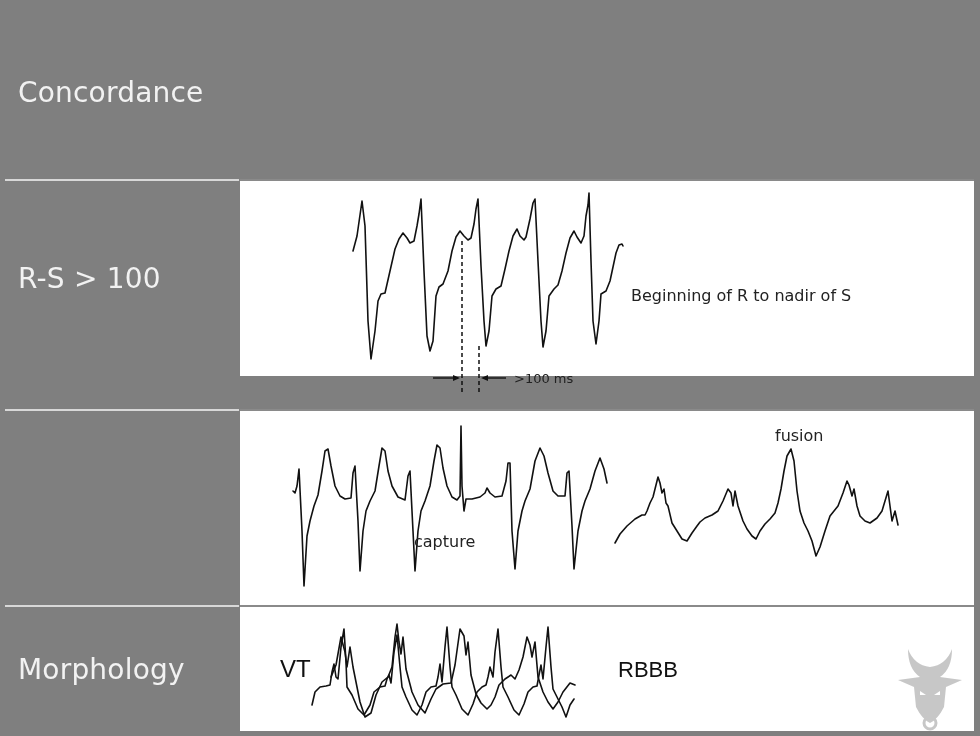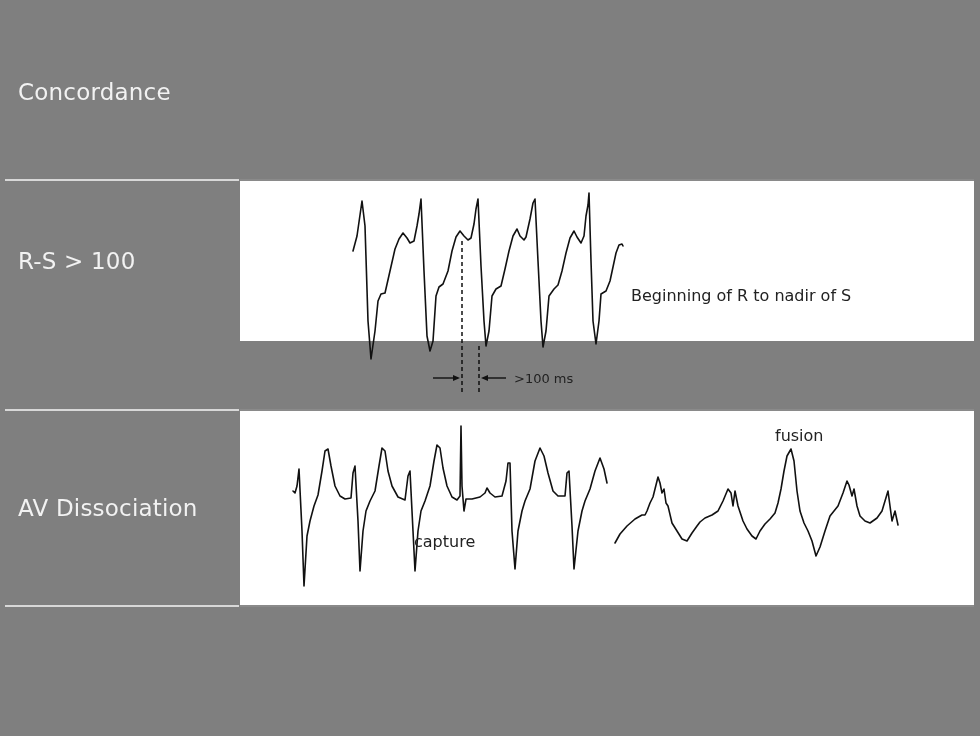--- a/index.html
+++ b/index.html
@@ -9,21 +9,21 @@
     font-family: "DejaVu Sans", sans-serif;
     position: relative;
   }
   .frame { position: absolute; left: 0; top: 0; width: 980px; height: 736px; background: #7f7f7f; }
   .row { position: absolute; left: 0; width: 980px; }
   .label-cell {
     position: absolute; left: 0; top: 0; width: 239px; height: 100%;
     background: #7f7f7f; display: flex; align-items: center;
   }
   .label-text {
-    color: #f2f2f2; font-size: 23px; padding-left: 18px; letter-spacing: 0.2px;
+    color: #f2f2f2; font-size: 28px; padding-left: 18px; letter-spacing: 0.2px;
     font-family: "DejaVu Sans", sans-serif;
   }
   .content-cell {
     position: absolute; left: 240px; top: 0; width: 734px; height: 100%;
     background: #ffffff;
   }
   .content-cell svg { position: absolute; left: 0; top: 0; }
   .divider-left { position: absolute; left: 5px; width: 234px; height: 2px; background: #d8d8d8; }
   .divider-right { position: absolute; left: 240px; width: 734px; height: 2px; background: #8a8a8a; }
   .lead { font-family: "Liberation Sans", sans-serif; fill: #111; }
@@ -37,21 +37,21 @@
 <div class="frame">
 
   <div class="row" style="top:5px;height:174px;">
     <div class="label-cell">
       <span class="label-text">Concordance</span>
     </div>
   </div>
   <div class="divider-left" style="top:179px;"></div>
   <div class="divider-right" style="top:179px;"></div>
 
-  <div class="row" style="top:181px;height:160px;">
+  <div class="row" style="top:181px;height:195px;">
     <div class="label-cell">
       <span class="label-text">R-S &gt; 100</span>
     </div>
     <div class="content-cell">
       <svg width="734" height="228" viewBox="0 0 734 228">
         <path class="trace thin" d="M113,70 L117,55 L122,20 L125,45 L128,140 L131,178 L135,150 L138,120 L141,113 L145,112
              L150,90 L155,68 L159,58 L163,52 L167,57 L170,62 L174,60 L177,45 L179,33 L181,18
              L184,90 L187,155 L190,170 L193,160 L196,115 L199,106 L203,103 L208,90 L212,70
              L216,56 L220,50 L224,55 L228,59 L231,57 L234,43 L236,28 L238,18 L241,85 L244,140
              L246,165 L249,150 L252,115 L256,108 L261,105 L265,88 L269,70 L273,55 L277,48
@@ -67,23 +67,20 @@
         <polygon points="241,197 248,194 248,200" fill="#111"></polygon>
         <text class="anno" x="274" y="202" font-size="13">&gt;100 ms</text>
         <text class="anno" x="391" y="120" font-size="16">Beginning of R to nadir of S</text>
       </svg>
     </div>
   </div>
   <div class="divider-left" style="top:409px;"></div>
   <div class="divider-right" style="top:409px;"></div>
 
   <div class="row" style="top:411px;height:194px;">
-    <div class="label-cell">
-      <span class="label-text">AV Dissociation</span>
-    </div>
     <div class="content-cell">
       <svg width="734" height="194" viewBox="0 0 734 194">
         <path class="trace thin" d="M53,80 L55,82 L57,75 L59,58 L62,120 L64,175 L67,125 L70,110 L74,95 L78,84
              L82,60 L85,40 L88,38 L91,55 L95,75 L100,85 L105,88 L111,87 L113,62 L115,55
              L118,110 L120,160 L123,120 L126,100 L130,90 L135,80 L139,55 L142,37 L145,40
              L148,60 L152,75 L158,86 L165,89 L168,65 L170,60 L173,120 L175,160 L178,120
              L181,100 L185,90 L190,75 L194,50 L197,34 L200,37 L203,57 L207,75 L212,86
              L217,89 L220,85 L221,15 L222,75 L224,100 L226,88 L232,88 L240,86 L245,82
              L247,77 L250,82 L255,86 L262,85 L266,70 L268,52 L270,52 L272,120 L275,158
              L278,120 L282,100 L285,90 L290,78 L295,50 L300,37 L304,45 L308,62 L313,80
@@ -99,14 +96,45 @@
              L557,80 L560,100 L564,112 L568,120 L572,130 L576,145 L580,136 L585,120 L590,105
              L594,100 L598,95 L603,82 L607,70 L609,74 L612,85 L614,78 L617,95 L620,105
              L625,110 L630,112 L637,107 L642,100 L645,90 L648,80 L650,95 L652,110 L655,100
              L658,114"></path>
       </svg>
     </div>
   </div>
   <div class="divider-left" style="top:605px;"></div>
   <div class="divider-right" style="top:605px;"></div>
 
+  <div class="row" style="top:607px;height:124px;">
+    <div class="label-cell">
+      <span class="label-text">Morphology</span>
+    </div>
+    <div class="content-cell">
+      <svg width="734" height="124" viewBox="0 0 734 124">
+        <text class="lead" x="40" y="70" font-size="24">VT</text>
+        <path class="trace thin" d="M91,70 L96,58 L101,30 L105,45 L107,60 L110,40 L113,60 L116,75 L120,95 L125,110
+             L131,106 L136,88 L142,75 L148,70 L152,60 L155,30 L157,17 L159,35 L161,47
+             L163,30 L166,62 L172,85 L178,98 L185,106 L191,92 L196,82 L203,77 L211,76
+             L215,58 L220,22 L224,29 L226,48 L228,35 L231,68 L236,87 L241,96 L247,102
+             L251,98 L255,90 L259,78 L265,72 L271,68 L275,72 L279,63 L283,50 L287,30
+             L290,38 L292,50 L295,35 L298,70 L303,85 L308,95 L313,102 L318,95 L323,85
+             L330,76 L335,78"></path>
+        <text class="lead" x="378" y="70" font-size="22">RBBB</text>
+        <g opacity="0.75">
+          <path d="M668,42 Q674,58 690,60 Q706,58 712,42 Q712,62 700,70 L722,73 L706,80 L704,100 Q698,112 690,116 Q682,112 676,100 L674,80 L658,73 L680,70 Q668,62 668,42 Z" fill="#b5b5b5"></path>
+          <circle cx="690" cy="116" r="6" fill="none" stroke="#b5b5b5" stroke-width="3"></circle>
+          <path d="M680,84 L686,88 L680,88 Z M700,84 L694,88 L700,88 Z" fill="#ffffff"></path>
+        </g>
+        <path class="trace thin" d="M72,98 L75,85 L80,80 L86,79 L90,78 L92,65 L94,57 L96,70 L98,72 L101,40 L104,22
+             L106,55 L107,80 L112,88 L118,102 L124,108 L130,98 L134,85 L140,80 L145,79
+             L147,72 L149,68 L151,76 L154,45 L157,28 L160,60 L162,80 L166,90 L172,103
+             L177,108 L182,98 L186,85 L191,80 L196,79 L198,70 L200,57 L202,75 L205,40
+             L207,20 L210,60 L212,80 L216,88 L222,102 L228,108 L233,97 L237,85 L242,80
+             L246,78 L248,70 L250,60 L253,70 L255,45 L258,22 L261,60 L263,80 L268,90
+             L274,103 L279,108 L284,97 L288,85 L293,80 L297,79 L299,68 L301,58 L303,72
+             L306,40 L308,20 L311,60 L313,82 L318,92 L322,100 L326,110 L330,98 L334,92"></path>
+      </svg>
+    </div>
+  </div>
 
 </div>
 
 </body></html>

